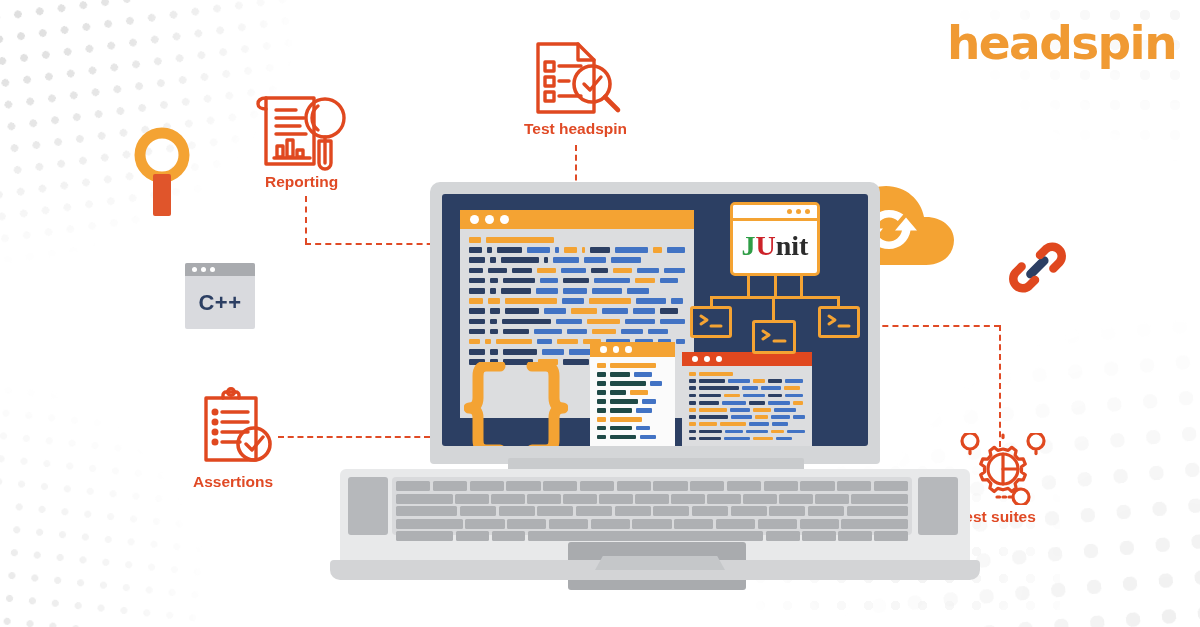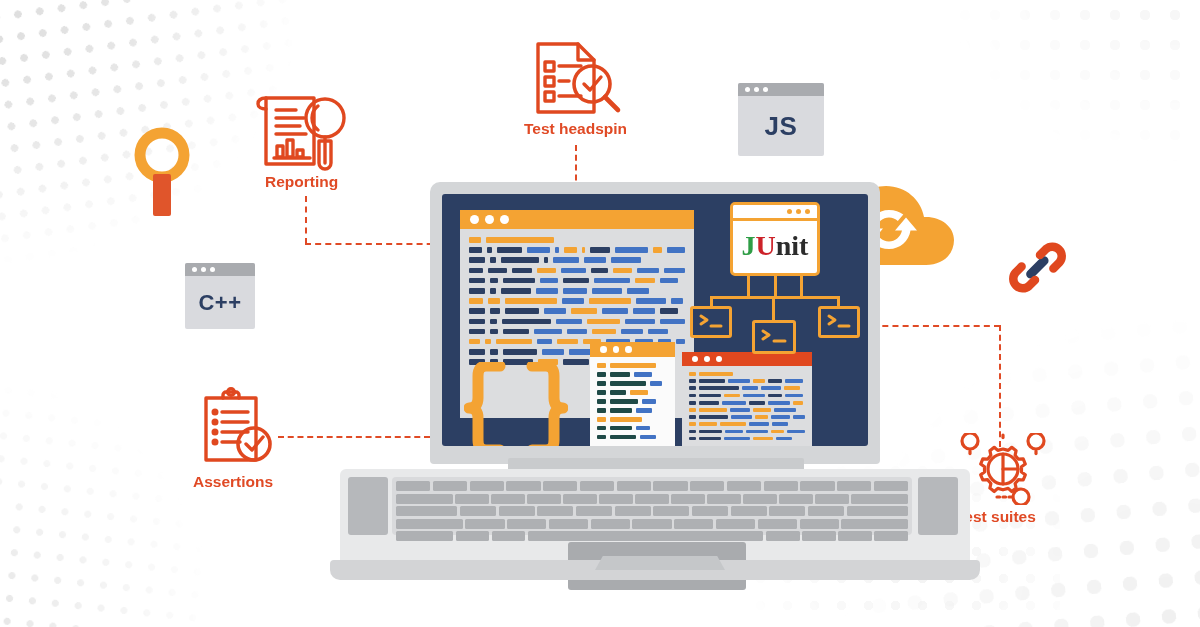--- a/index.html
+++ b/index.html
@@ -318,20 +318,21 @@
 <body>
 
 <div id="stage">
 
   <div class="halftone ht-tl"></div>
   <div class="halftone ht-bl"></div>
   <div class="halftone ht-tr"></div>
   <div class="halftone ht-br"></div>
   <div class="halftone ht-mid"></div>
 
+  <div id="logo">headspin</div>
 
   <div class="dash dash-v" style="left:305px; top:196px; height:48px;"></div>
   <div class="dash dash-h" style="left:305px; top:243px; width:148px;"></div>
 
   <div class="dash dash-v" style="left:575px; top:145px; height:55px;"></div>
 
   <div class="dash dash-h" style="left:278px; top:436px; width:152px;"></div>
 
   <div class="dash dash-h" style="left:862px; top:325px; width:138px;"></div>
   <div class="dash dash-v" style="left:999px; top:325px; height:122px;"></div>
@@ -417,28 +418,20 @@
         <circle cx="68" cy="64" r="8"></circle>
         <path d="M17 18 v5" stroke-dasharray="2.6 3.4"></path>
         <path d="M83 18 v5" stroke-dasharray="2.6 3.4"></path>
         <path d="M44 64 h15" stroke-dasharray="2.6 3.4"></path>
         <path d="M50 2 v4" stroke-dasharray="2.6 3.4"></path>
       </g>
     </svg>
   </div>
   <div class="feat-label" style="left:956px; top:508px;">Test suites</div>
 
-  <div class="lang-card" style="left:738px; top:83px; width:86px; height:73px;">
-    <div class="bar">
-        <i></i>
-        <i></i>
-        <i></i>
-      </div>
-    <div class="body">JS</div>
-  </div>
 
   <div class="lang-card" style="left:185px; top:263px; width:70px; height:66px;">
     <div class="bar">
         <i></i>
         <i></i>
         <i></i>
       </div>
     <div class="body" style="font-size:22px;">C++</div>
   </div>
 

